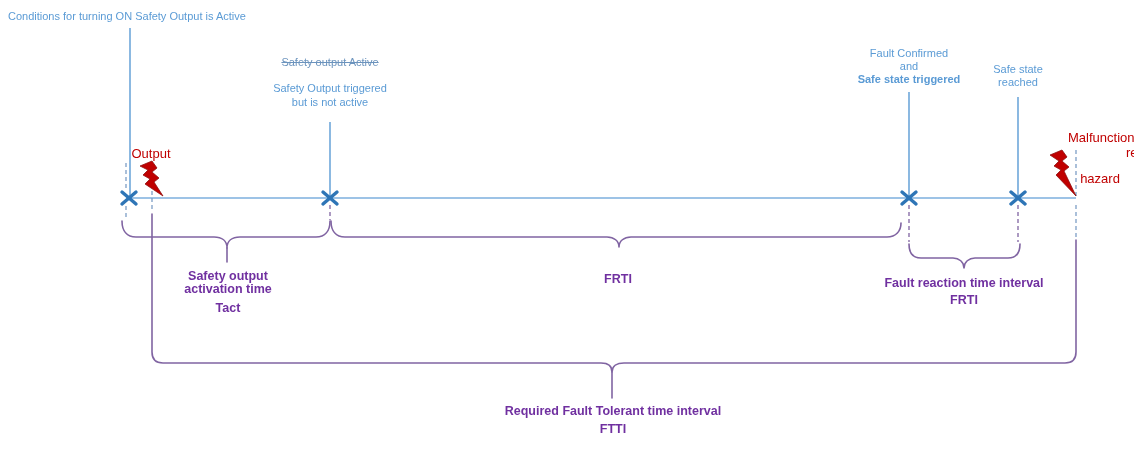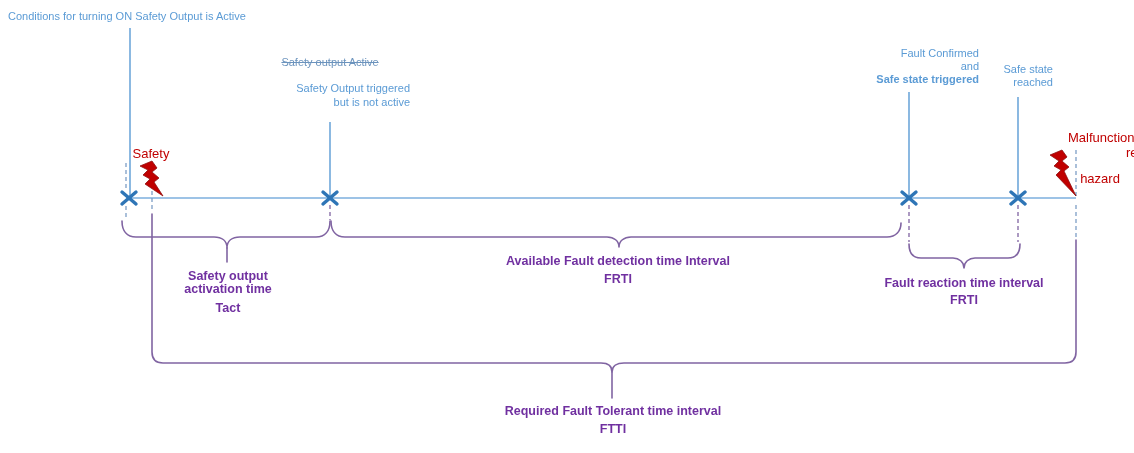--- a/index.html
+++ b/index.html
@@ -5,21 +5,21 @@
   html,body{margin:0;padding:0;background:#ffffff;}
   #canvas{
     position:relative;
     width:1134px;height:453px;
     background:#ffffff;
     font-family:"Liberation Sans", sans-serif;
     overflow:hidden;
   }
   #diagram-svg{position:absolute;left:0;top:0;}
   .lbl{position:absolute;text-align:center;line-height:13px;}
-  .blue{color:#5B9BD5;font-size:11px;text-align:right;}
+  .blue{color:#5B9BD5;font-size:11px;}
   .blue-strike{color:#6b93bd;font-size:11px;text-decoration:line-through;}
   .purple{color:#7030A0;font-size:12.5px;font-weight:bold;line-height:16px;}
   .red{color:#C00000;font-size:13px;font-weight:normal;}
   .nowrap{white-space:nowrap;text-align:left;}
 </style>
 </head>
 <body>
 
 <div id="canvas">
 
@@ -91,31 +91,30 @@
   <div class="lbl blue" style="left:250px;top:82px;width:160px;">Safety Output triggered</div>
   <div class="lbl blue" style="left:250px;top:96px;width:160px;">but is not active</div>
 
   <div class="lbl blue" style="left:839px;top:47px;width:140px;">Fault Confirmed</div>
   <div class="lbl blue" style="left:839px;top:60px;width:140px;">and</div>
   <div class="lbl blue" style="left:839px;top:73px;width:140px;font-weight:bold;">Safe state triggered</div>
 
   <div class="lbl blue" style="left:983px;top:63px;width:70px;">Safe state</div>
   <div class="lbl blue" style="left:983px;top:76px;width:70px;">reached</div>
 
-  <div class="lbl red" style="left:128px;top:147px;width:46px;">Safety</div>
+  <div class="lbl red" style="left:128px;top:147px;width:46px;">Output</div>
 
   <div class="lbl red" style="left:1068px;top:131px;width:64px;">Malfunction</div>
   <div class="lbl red" style="left:1120px;top:146px;width:64px;">results in</div>
   <div class="lbl red" style="left:1068px;top:172px;width:64px;">hazard</div>
 
   <div class="lbl purple" style="left:153px;top:268px;width:150px;">Safety output</div>
   <div class="lbl purple" style="left:153px;top:281px;width:150px;">activation time</div>
   <div class="lbl purple" style="left:153px;top:300px;width:150px;">Tact</div>
 
-  <div class="lbl purple" style="left:468px;top:253px;width:300px;">Available Fault detection time Interval</div>
   <div class="lbl purple" style="left:468px;top:271px;width:300px;">FRTI</div>
 
   <div class="lbl purple" style="left:864px;top:275px;width:200px;">Fault reaction time interval</div>
   <div class="lbl purple" style="left:864px;top:292px;width:200px;">FRTI</div>
 
   <div class="lbl purple" style="left:463px;top:421px;width:300px;">FTTI</div>
   <div class="lbl purple" style="left:463px;top:403px;width:300px;">Required Fault Tolerant time interval</div>
 
 </div>
 

